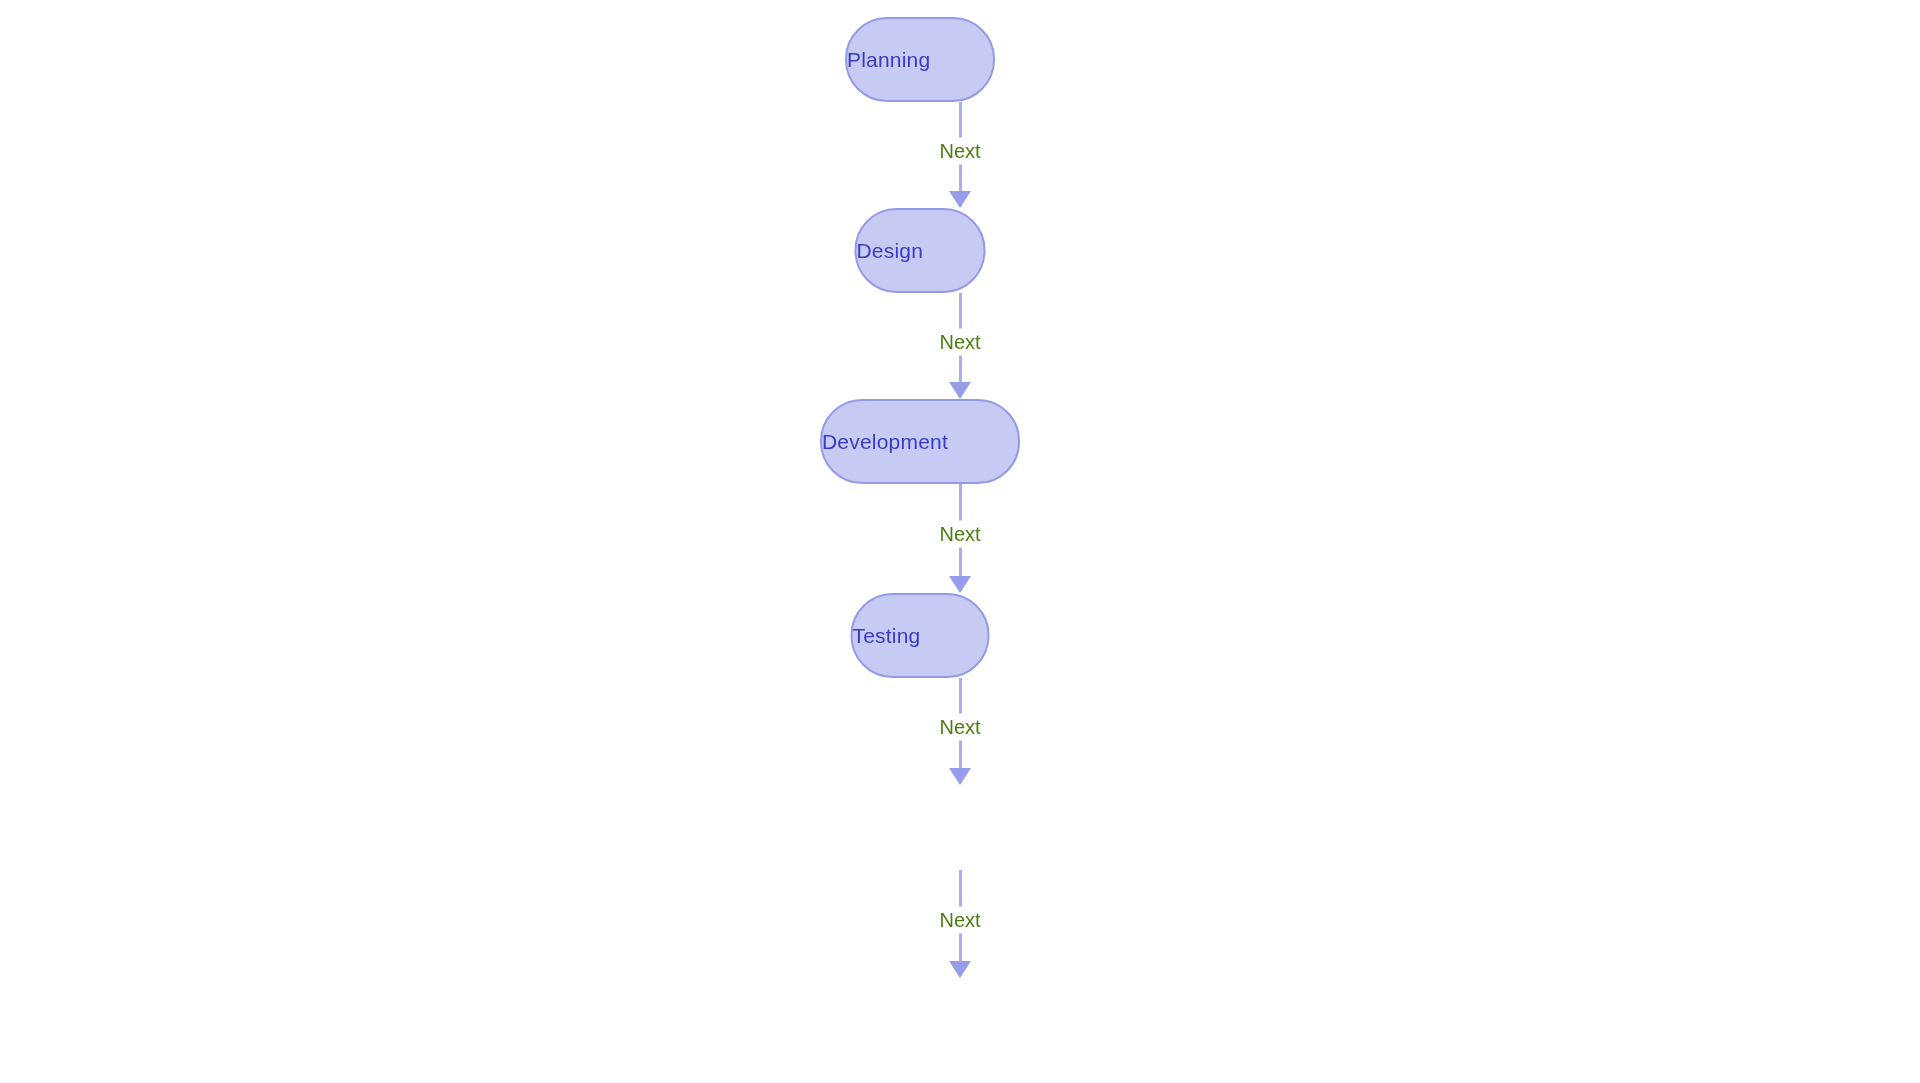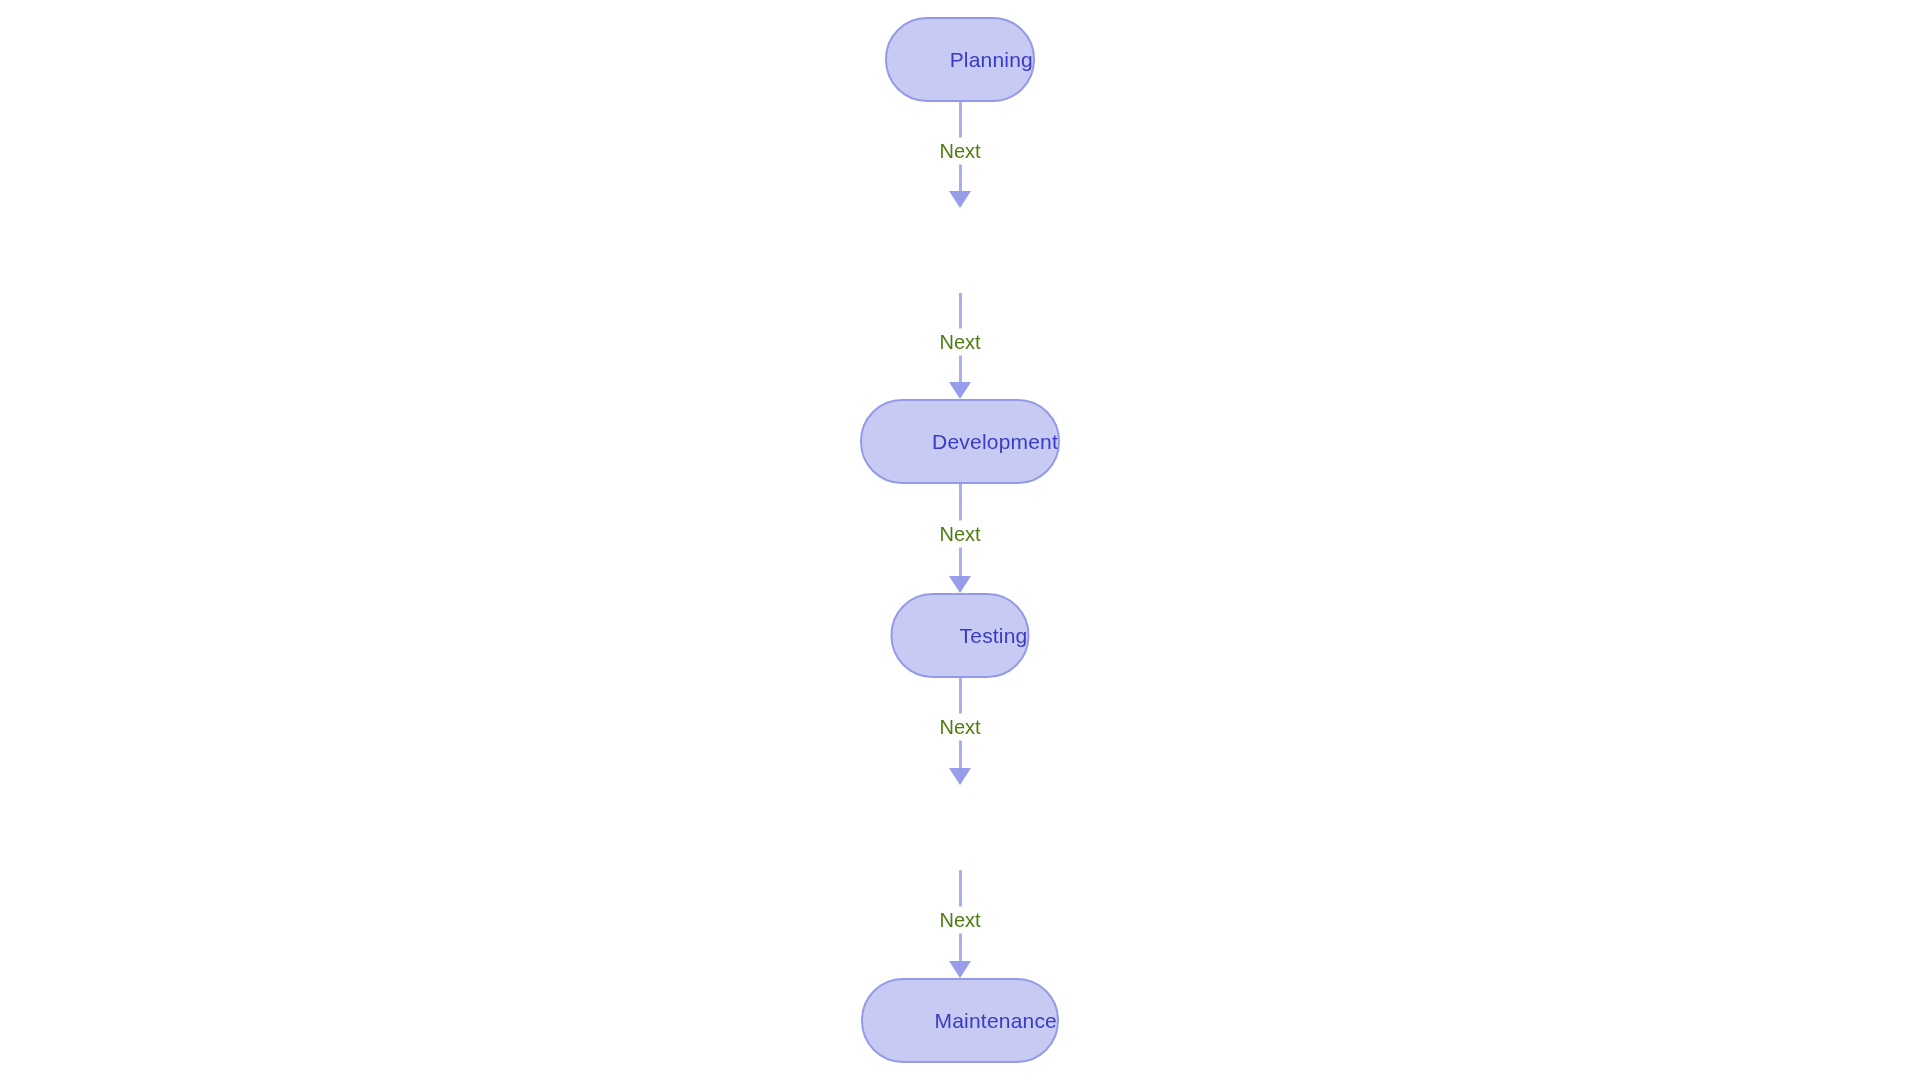--- a/index.html
+++ b/index.html
@@ -12,30 +12,30 @@
     overflow: hidden;
   }
   .canvas {
     position: relative;
     width: 1920px;
     height: 1083px;
     background: #ffffff;
   }
   .node {
     position: absolute;
-    left: 960px;
+    left: 920px;
     transform: translateX(-50%);
     height: 85px;
     box-sizing: border-box;
     background: #c7caf3;
     border: 2px solid #959ae8;
     border-radius: 42px;
     display: flex;
     align-items: center;
-    justify-content: flex-end;
+    justify-content: flex-start;
   }
   .node-label {
     color: #383cc4;
     font-size: 21px;
     letter-spacing: 0.2px;
     white-space: nowrap;
   }
   .edge {
     position: absolute;
     left: 960px;
@@ -74,33 +74,33 @@
 </style>
 </head>
 <body>
 
 <div class="canvas">
 
   <div class="node" style="top:17px; width:150px;">
     <span class="node-label">Planning</span>
   </div>
 
+  <div class="node" style="top:208px; width:131px;">
+    <span class="node-label">Design</span>
+  </div>
 
   <div class="node" style="top:593px; width:139px;">
     <span class="node-label">Testing</span>
   </div>
 
   <div class="node" style="top:399px; width:200px;">
     <span class="node-label">Development</span>
   </div>
 
 
-  <div class="node" style="top:978px; width:198px;">
-    <span class="node-label">Maintenance</span>
-  </div>
 
   <div class="edge" style="top:102px; height:106px;">
     <div class="edge-line"></div>
     <div class="edge-arrow"></div>
     <span class="edge-label">Next</span>
   </div>
 
   <div class="edge" style="top:293px; height:106px;">
     <div class="edge-line"></div>
     <div class="edge-arrow"></div>

